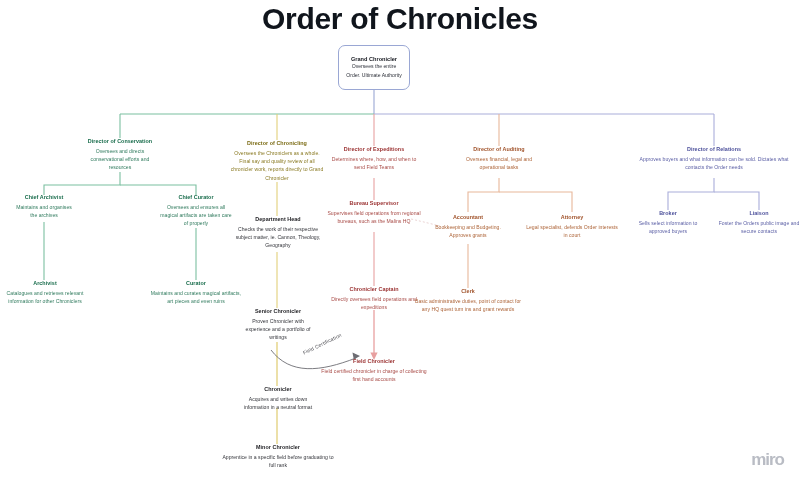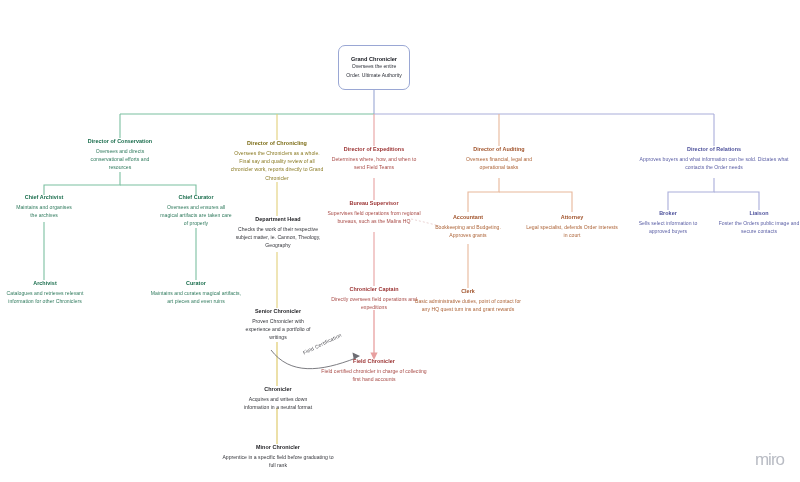--- a/index.html
+++ b/index.html
@@ -51,28 +51,29 @@
     position:absolute;
     font-size:5px;
     color:#4a4a50;
     letter-spacing:.2px;
     white-space:nowrap;
     transform-origin:left center;
   }
 
   .miro-logo{
     position:absolute;right:16px;bottom:12px;
-    font-size:17px;font-weight:normal;color:#b9bcc4;letter-spacing:-1px;
+    font-size:17px;font-weight:bold;color:#b9bcc4;letter-spacing:-1px;
   }
 </style>
 </head>
 <body>
 
 <div id="board">
 
+  <div class="title">Order of Chronicles</div>
 
   <svg id="wires" viewBox="0 0 800 482">
 
     <path d="M374,90 L374,114" stroke="#9aa7d4" stroke-width="1.1" fill="none"></path>
 
     <path d="M120,114 L374,114" stroke="#7bbfa0" stroke-width="1.1" fill="none"></path>
     <path d="M374,114 L714,114" stroke="#a9adda" stroke-width="1.1" fill="none"></path>
 
     <path d="M120,114 L120,138" stroke="#7bbfa0" stroke-width="1.1" fill="none"></path>
     <path d="M277,114 L277,140" stroke="#e2cf7a" stroke-width="1.1" fill="none"></path>

